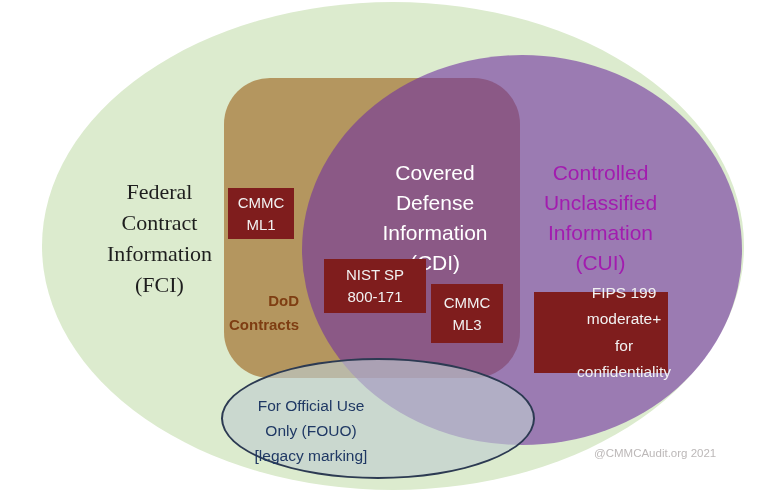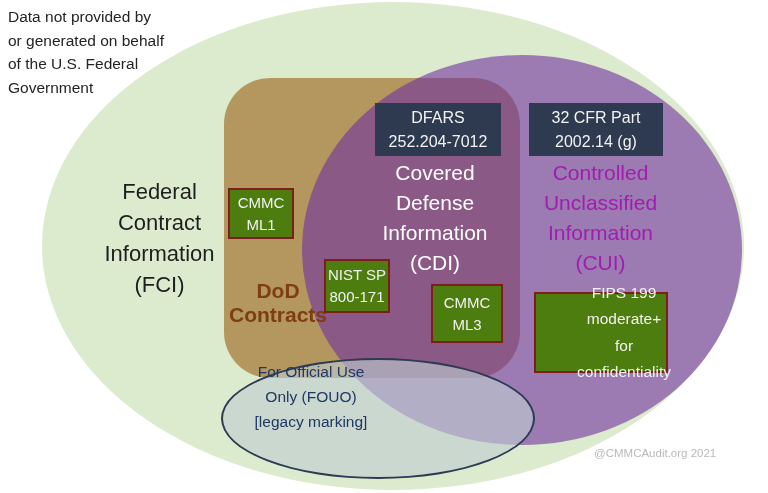--- a/index.html
+++ b/index.html
@@ -31,52 +31,48 @@
     box-sizing:border-box;z-index:5;
   }
 
   
   .box{
     display:flex;align-items:center;justify-content:center;text-align:center;
     z-index:6;color:#f2f2f2;line-height:1.45;
   }
   .dark{background:#2e3a4f;}
   .darker-neutral{background:#3d3c45;}
-  .blue{background:#4d7c0f;border:2px solid #7f1d1d;box-sizing:border-box;}
+  .blue{background:#7f1d1d;border:6px solid #7f1d1d;box-sizing:border-box;}
 
   #far-box   {left:143px;top:108px;width:160px;height:46px;font-size:17px;}
   #dfars-box {left:375px;top:103px;width:126px;height:53px;font-size:16px;}
   #cfrpart-box{left:529px;top:103px;width:134px;height:53px;font-size:16px;}
   #cmmcml1-box{left:228px;top:188px;width:66px;height:51px;font-size:15px;}
-  #nist-box  {left:324px;top:259px;width:66px;height:54px;font-size:15px;}
+  #nist-box  {left:324px;top:259px;width:102px;height:54px;font-size:15px;}
   #cmmcml3-box{left:431px;top:284px;width:72px;height:59px;font-size:15px;}
   #fips-box  {left:534px;top:292px;width:134px;height:81px;font-size:15.5px;line-height:1.7;padding-left:46px;}
   #cfr2002-box{left:385px;top:381px;width:126px;height:54px;font-size:16px;}
 
   
   .region-label{z-index:4;text-align:center;}
-  #fci-label {left:67px;top:176px;width:185px;font-size:22px;line-height:31px;color:#1e1e1e;}
+  #fci-label {left:67px;top:176px;width:185px;font-size:22px;line-height:31px;color:#1e1e1e;font-family:Liberation Serif, serif;}
   #cdi-label {left:344px;top:158px;width:182px;font-size:21px;line-height:30px;color:#ffffff;z-index:6;}
   #cui-label {left:508px;top:158px;width:185px;font-size:21px;line-height:30px;color:#a21caf;z-index:6;}
-  #dod-label {left:229px;top:279px;font-size:21px;line-height:24px;font-weight:bold;color:#7e3d12;text-align:center;z-index:6;}
-  #fouo-label{left:233px;top:359px;width:156px;font-size:15.5px;line-height:25px;color:#1f3864;z-index:6;text-align:center;}
+  #dod-label {left:229px;top:289px;font-size:15px;line-height:24px;font-weight:bold;color:#7e3d12;text-align:right;z-index:6;}
+  #fouo-label{left:233px;top:393px;width:156px;font-size:15.5px;line-height:25px;color:#1f3864;z-index:6;text-align:center;}
 
   
   #annotation{left:8px;top:5px;font-size:15.5px;line-height:23.5px;color:#242424;z-index:7;}
   #watermark{left:594px;top:447px;font-size:11.5px;color:#bcb8b8;z-index:7;}
 </style>
 </head>
 <body>
 
 <div id="stage">
 
-  <div id="annotation" class="abs pre">Data not provided by
-or generated on behalf
-of the U.S. Federal
-Government</div>
 
   <div id="green-ellipse" class="abs"></div>
   <div id="dod-rect" class="abs"></div>
   <div id="cui-ellipse" class="abs"></div>
   <div id="fouo-ellipse" class="abs"></div>
 
   <div id="fci-label" class="abs pre region-label">Federal
 Contract
 Information
 (FCI)</div>
@@ -87,24 +83,20 @@
   <div id="cui-label" class="abs pre region-label">Controlled
 Unclassified
 Information
 (CUI)</div>
   <div id="dod-label" class="abs pre region-label">DoD
 Contracts</div>
   <div id="fouo-label" class="abs pre region-label">For Official Use
 Only (FOUO)
 [legacy marking]</div>
 
-  <div id="dfars-box" class="abs box dark pre">DFARS
-252.204-7012</div>
-  <div id="cfrpart-box" class="abs box dark pre">32 CFR Part
-2002.14 (g)</div>
   <div id="cmmcml1-box" class="abs box blue pre">CMMC
 ML1</div>
   <div id="nist-box" class="abs box blue pre">NIST SP
 800-171</div>
   <div id="cmmcml3-box" class="abs box blue pre">CMMC
 ML3</div>
   <div id="fips-box" class="abs box blue pre">FIPS 199
 moderate+ for
 confidentiality</div>
 

